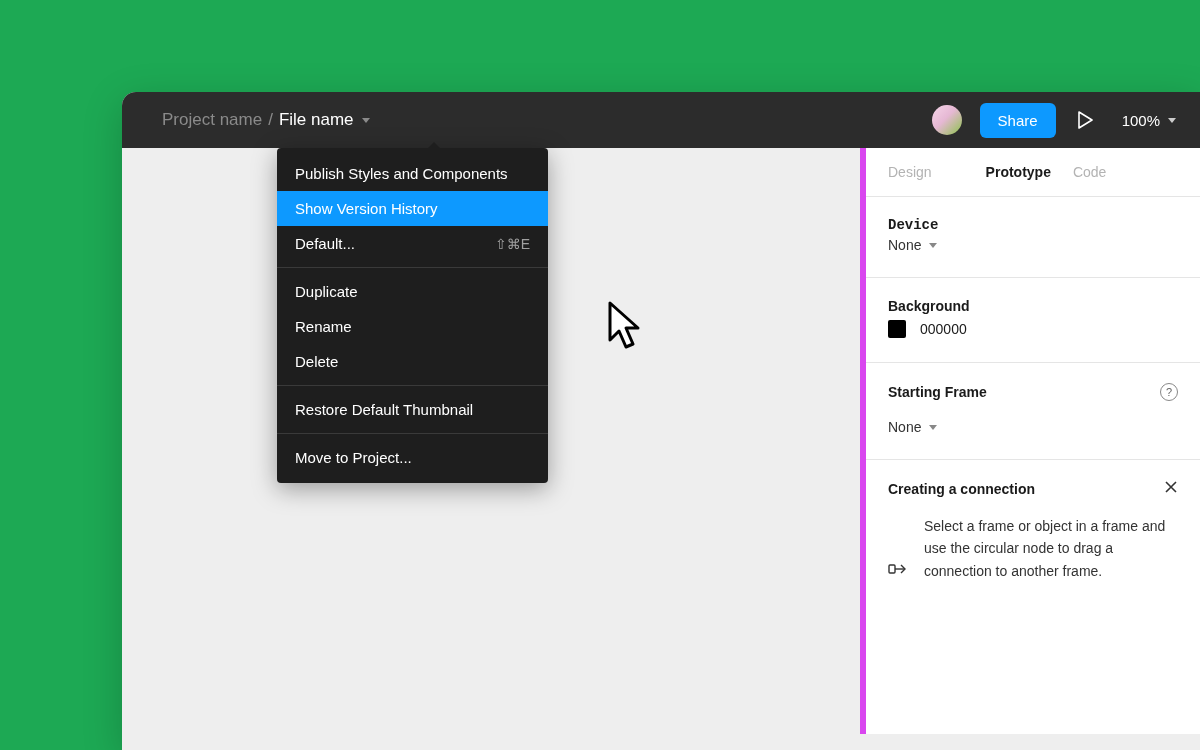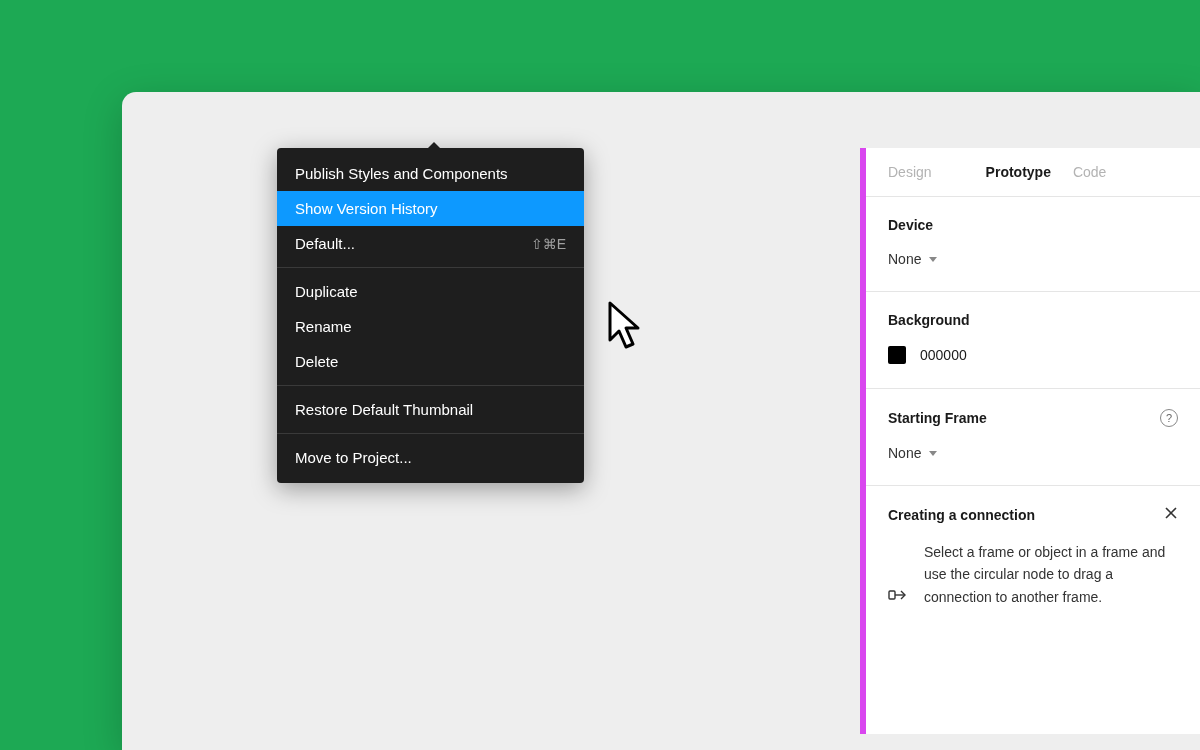--- a/index.html
+++ b/index.html
@@ -74,21 +74,21 @@
   position: absolute;
   top: 56px; left: 0; right: 340px; bottom: 0;
   background: #EEEEEE;
 }
 
 
 .dropdown {
   position: absolute;
   top: 56px;
   left: 155px;
-  width: 307px;
+  width: 271px;
   background: #1E1E1E;
   border-radius: 4px;
   box-shadow: 0 6px 24px rgba(0,0,0,0.35);
   font-size: 15px;
   color: #fff;
   padding: 8px 0;
 }
 .dd-caret {
   position: absolute;
   top: -6px; left: 150px;
@@ -164,40 +164,62 @@
   position: absolute;
   top: 208px; left: 485px;
   pointer-events: none;
 }
 </style>
 </head>
 <body>
 
 <div class="app-window">
 
+  <div class="topbar">
+    <div class="breadcrumb">
+      <span class="crumb-project">Project name</span>
+      <span class="crumb-sep">/</span>
+      <span class="crumb-file">
+        <span>File name</span>
+        <span class="chev-down"></span>
+      </span>
+    </div>
+    <div class="topbar-spacer"></div>
+    <div class="avatar"></div>
+    <button class="share-btn">Share</button>
+    <span class="play-icon">
+      <svg width="16" height="18" viewBox="0 0 16 18">
+          <path d="M1 1 L14 9 L1 17 Z" fill="none" stroke="#fff" stroke-width="1.6" stroke-linejoin="round"></path>
+        </svg>
+    </span>
+    <div class="zoom">
+      <span>100%</span>
+      <span class="chev-down"></span>
+    </div>
+  </div>
 
   <div class="canvas"></div>
 
   <div class="right-panel">
     <div class="tabs">
       <span class="tab">Design</span>
       <span class="tab active">Prototype</span>
       <span class="tab">Code</span>
     </div>
 
     <div class="section">
-      <div class="section-title" style="margin-bottom:18px;">Device</div>
+      <div class="section-title" style="margin-bottom:4px;font-family:Liberation Mono, monospace;">Device</div>
       <div class="sel-value">
         <span>None</span>
         <span class="chev-down"></span>
       </div>
     </div>
 
     <div class="section">
-      <div class="section-title" style="margin-bottom:18px;">Background</div>
+      <div class="section-title" style="margin-bottom:6px;">Background</div>
       <div class="color-row">
         <span class="swatch"></span>
         <span>000000</span>
       </div>
     </div>
 
     <div class="section">
       <div class="section-header">
         <span class="section-title">Starting Frame</span>
         <span class="help-circle">?</span>

